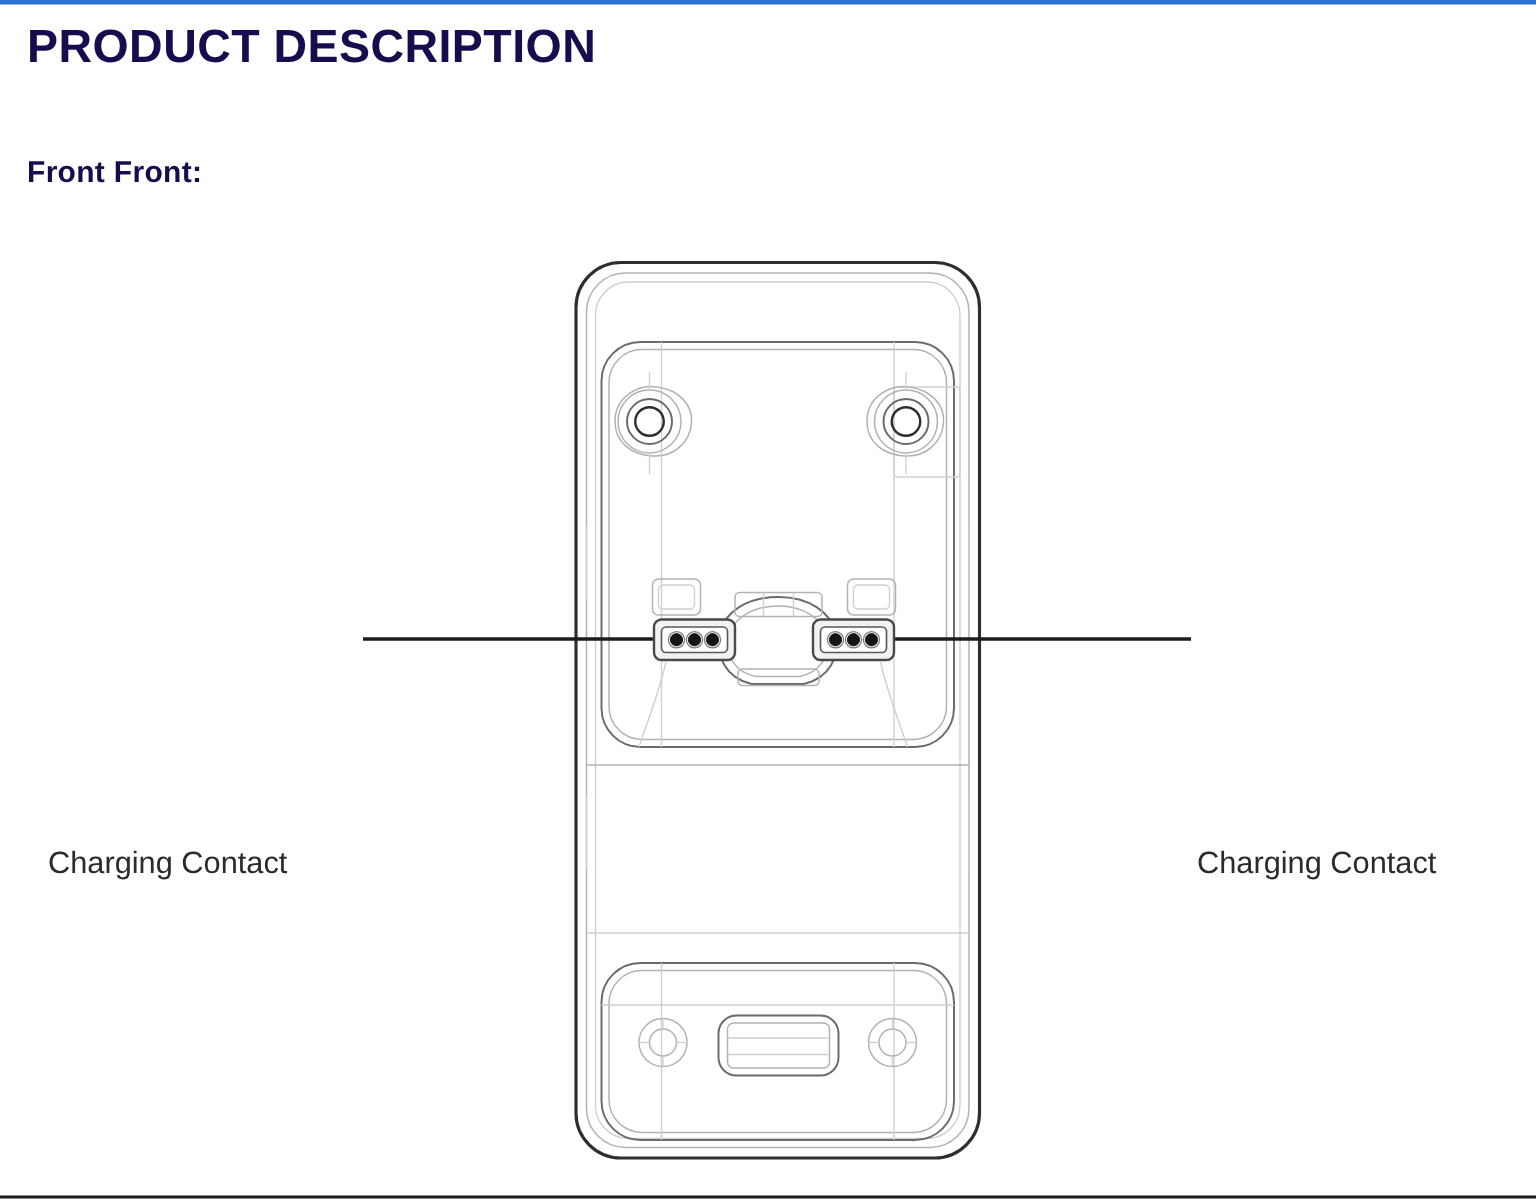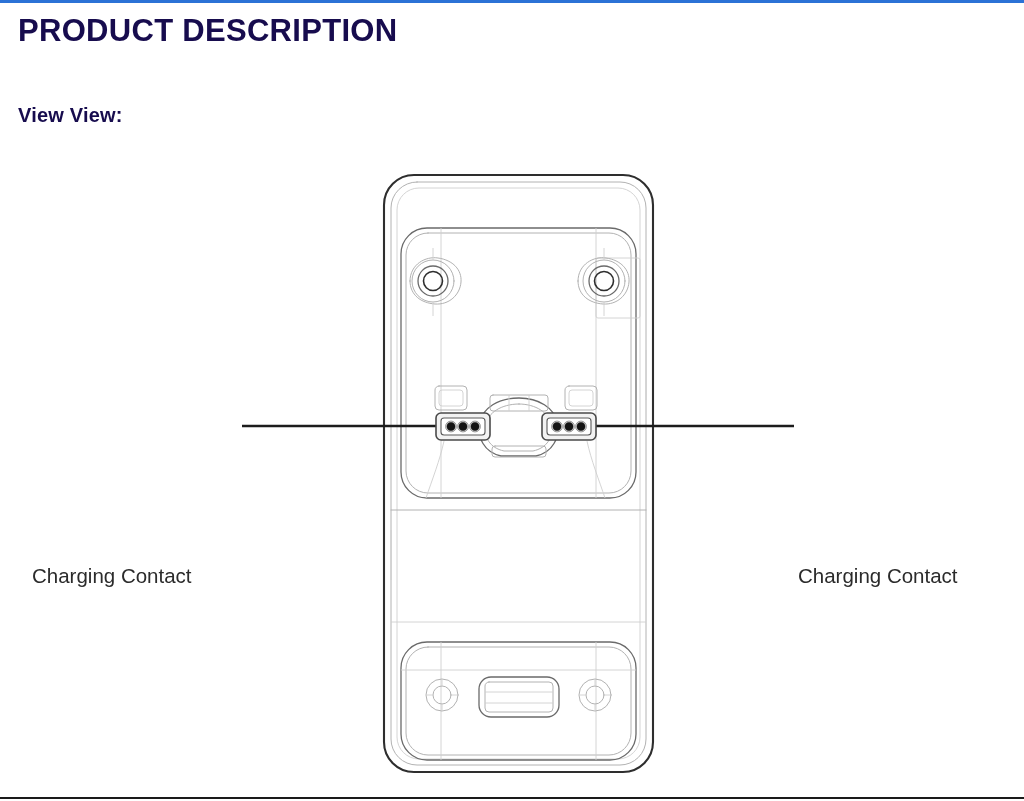--- a/index.html
+++ b/index.html
@@ -84,21 +84,21 @@
 </style>
 </head>
 <body>
 
 <div id="page">
 
   <div id="top-rule"></div>
 
   <div id="page-title">PRODUCT DESCRIPTION</div>
 
-  <div id="section-title">View View:</div>
+  <div id="section-title">Front Front:</div>
 
   <div id="figure-wrap">
     <svg id="figure-svg" viewBox="0 0 1024 640">
       <defs>
         <style>
           .ol  { fill:none; stroke:#2e2e2e; stroke-width:2.1; stroke-linejoin:round; stroke-linecap:round; }
           .md  { fill:none; stroke:#6a6a6a; stroke-width:1.3; stroke-linejoin:round; stroke-linecap:round; }
           .lt  { fill:none; stroke:#b2b2b2; stroke-width:1.0; stroke-linejoin:round; stroke-linecap:round; }
           .xlt { fill:none; stroke:#cfcfcf; stroke-width:0.9; }
           .fillw { fill:#ffffff; }

